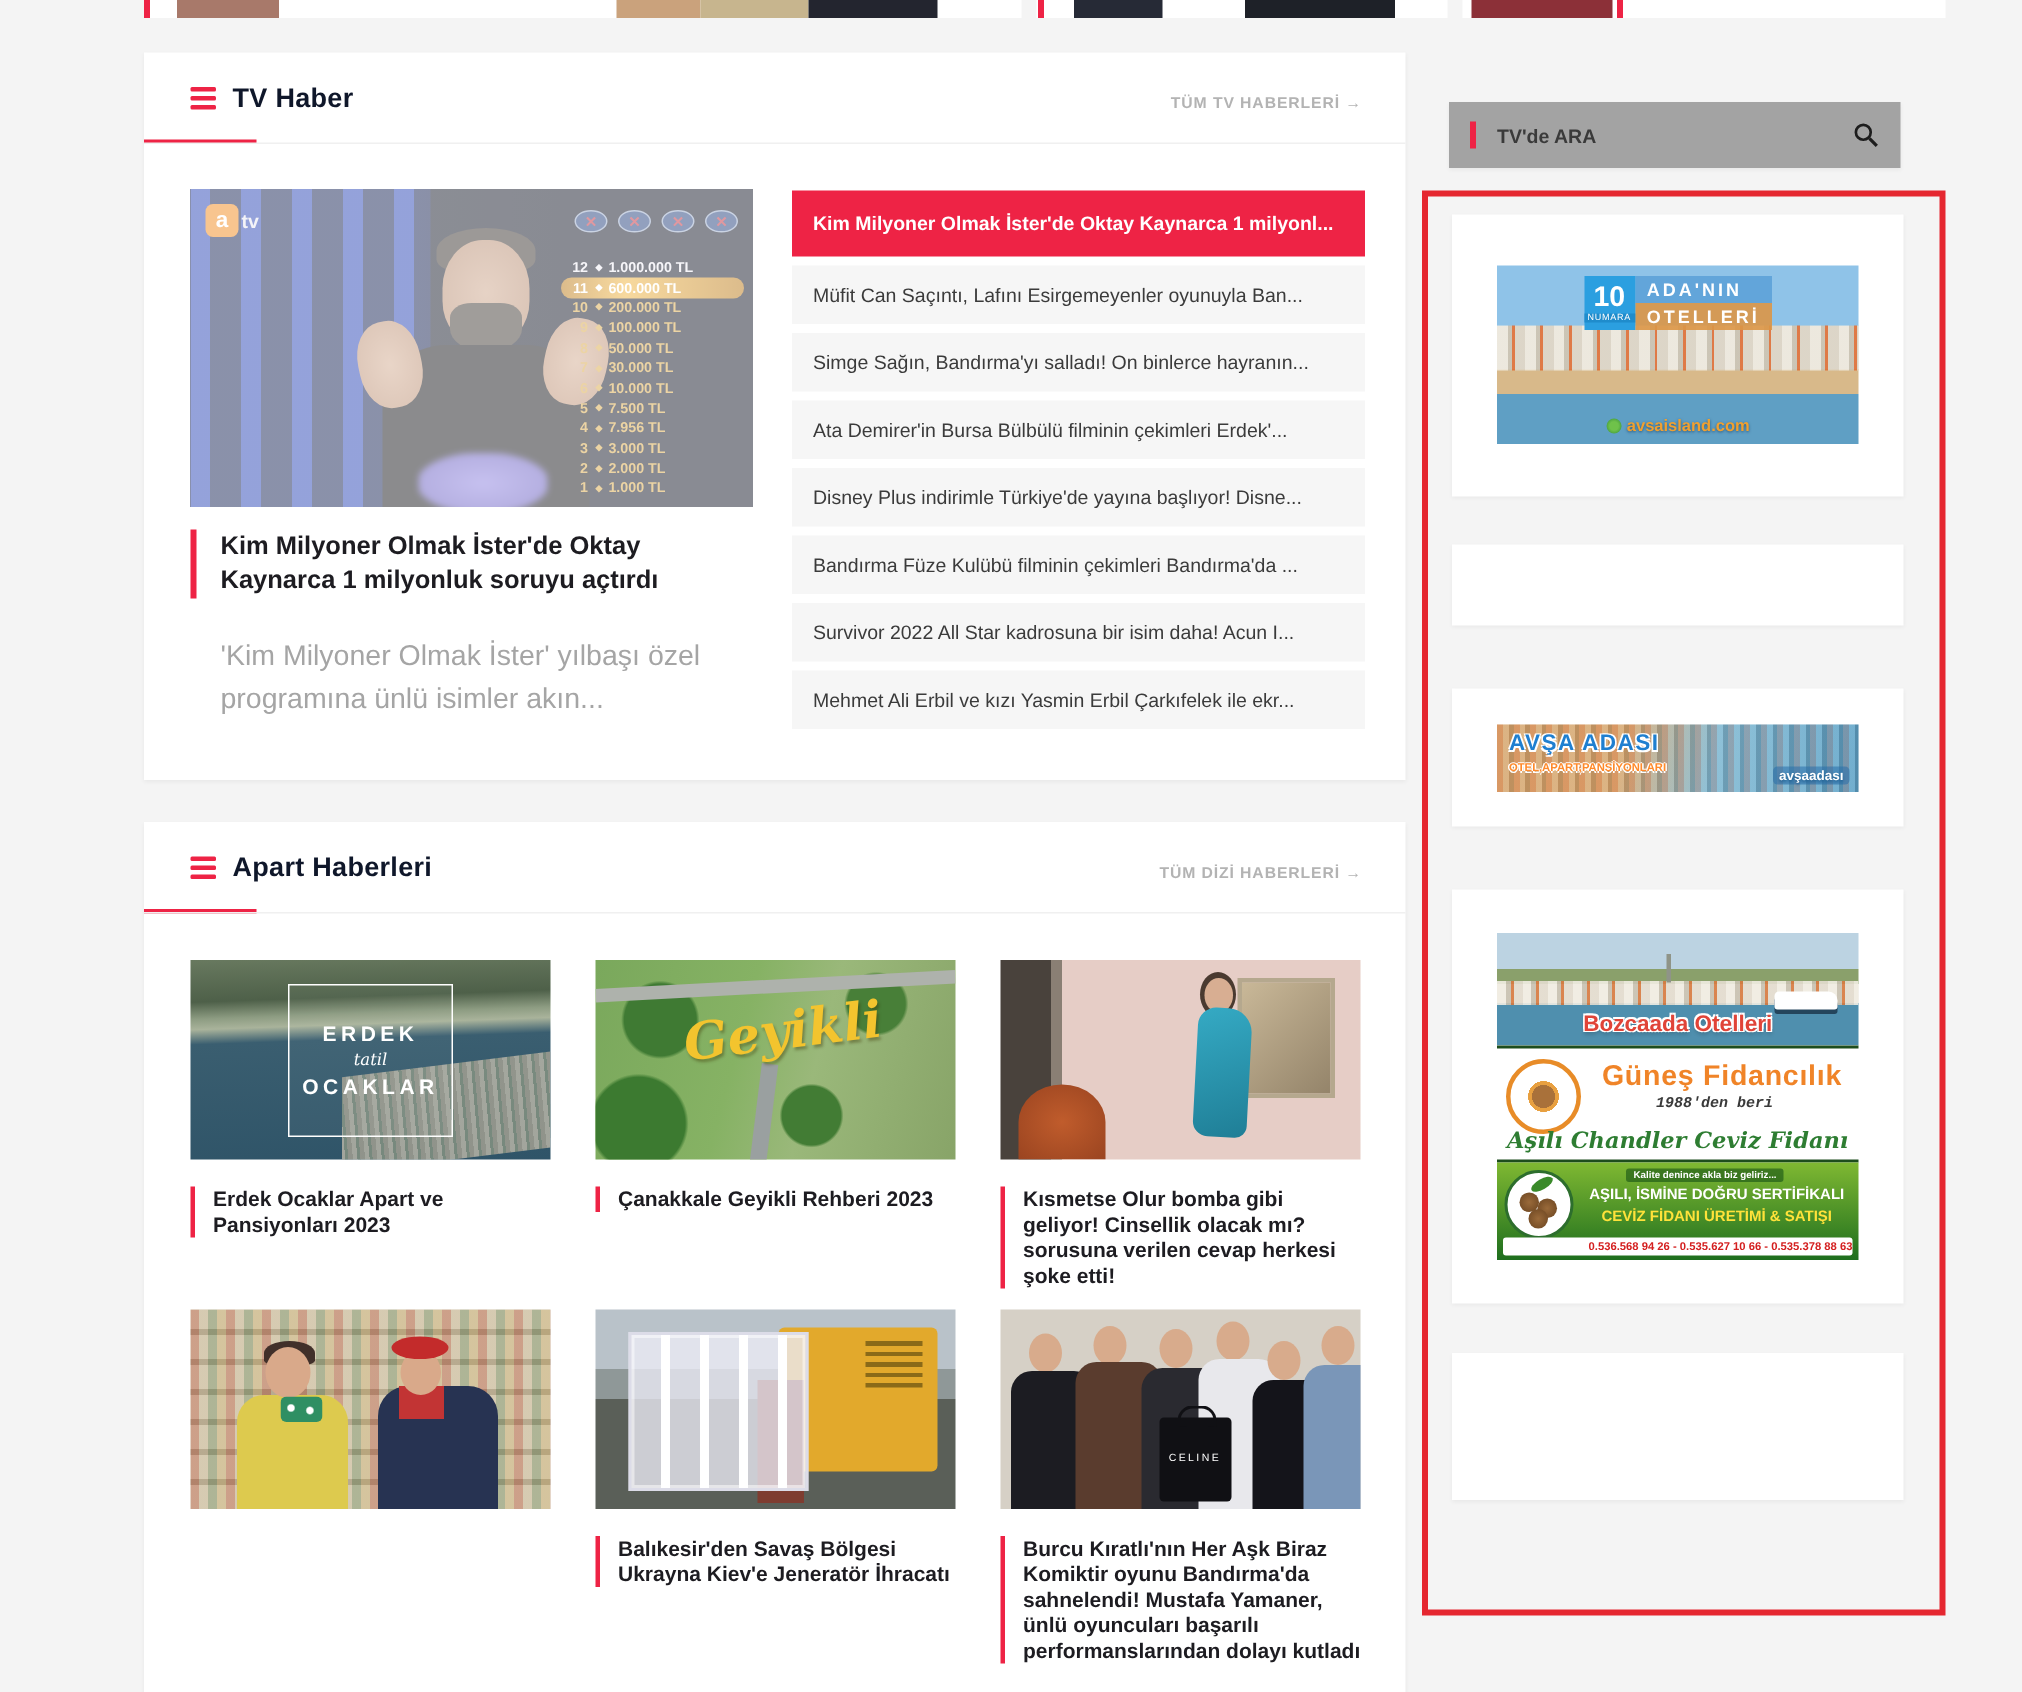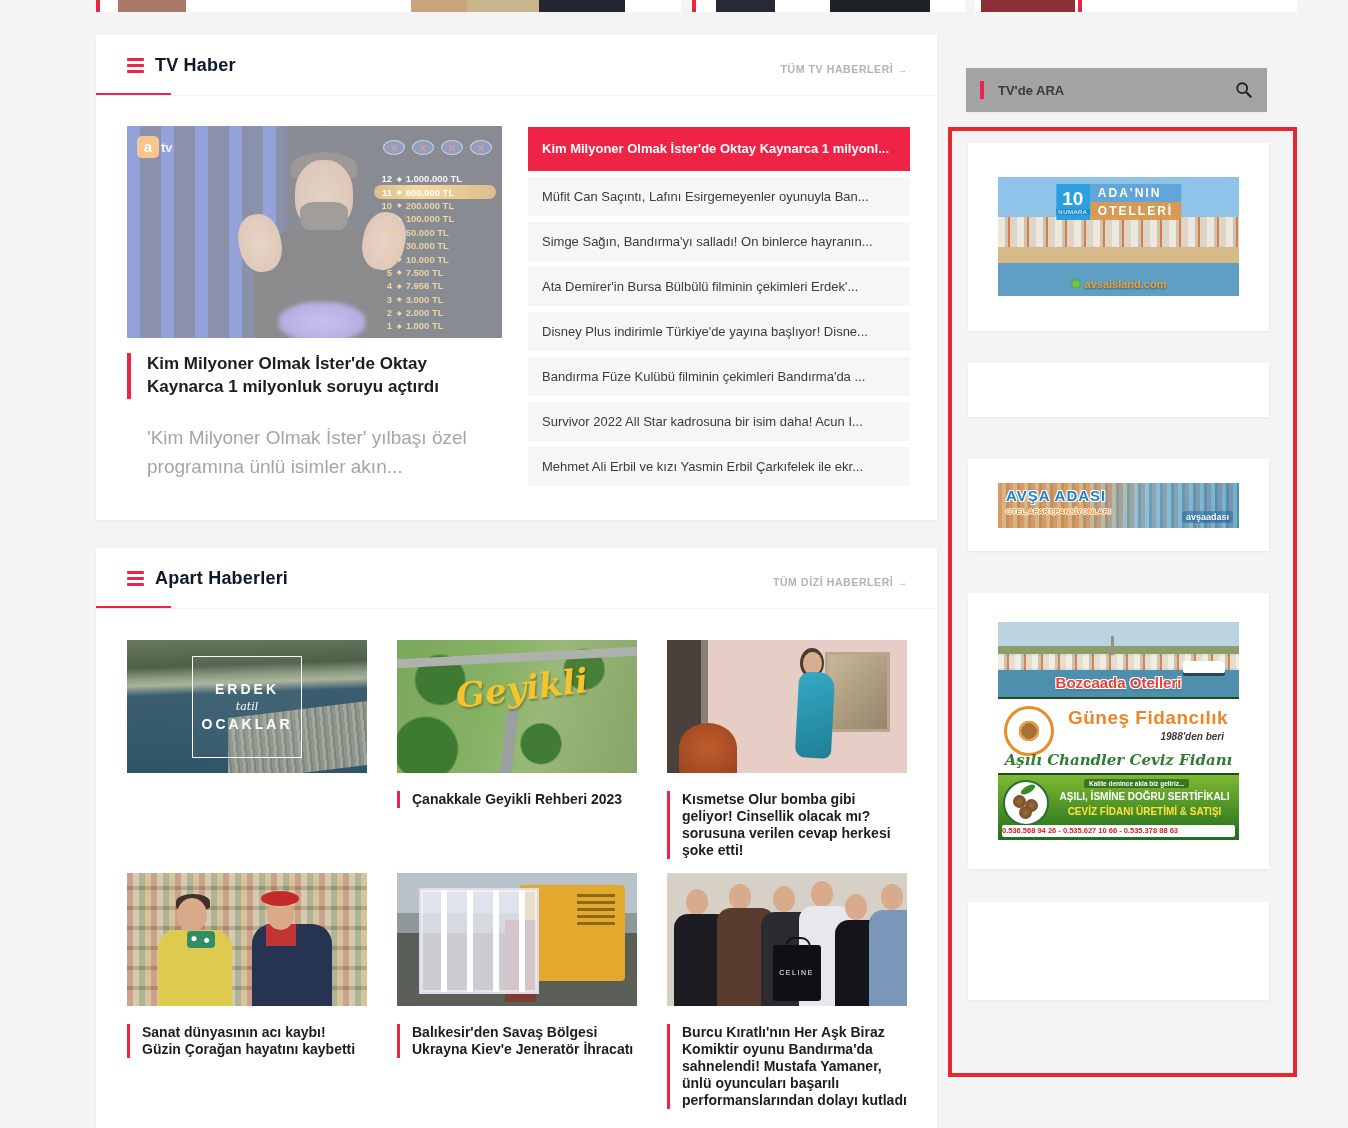--- a/index.html
+++ b/index.html
@@ -173,33 +173,33 @@
   .boz-min{position:absolute;left:47%;top:18%;width:3px;height:26%;background:#8f9488}
   .boz-title{position:absolute;left:50%;bottom:6px;transform:translateX(-50%);font-size:15px;font-weight:bold;color:#e04438;white-space:nowrap;
     text-shadow:-1px -1px 0 #fff,1px -1px 0 #fff,-1px 1px 0 #fff,1px 1px 0 #fff,0 2px 3px rgba(0,0,0,.25)}
 
   
   .ad3b{left:998px;top:697px;width:241px;height:78px;background:#fff;border-top:2px solid #1d4d1d;border-bottom:2px solid #1d4d1d}
   .gun-logo{position:absolute;left:6px;top:7px;width:50px;height:50px;border-radius:50%;border:3px solid #e88c28;background:#fff}
   .gun-sun{position:absolute;left:19px;top:20px;width:24px;height:24px;border-radius:50%;
     background:radial-gradient(#a9713a 45%,#e8a040 46% 60%,#fff 61%)}
   .gun-title{position:absolute;left:64px;top:8px;width:172px;text-align:center;font-size:19px;font-weight:900;color:#f08428;letter-spacing:.5px}
-  .gun-since{position:absolute;left:64px;top:32px;width:172px;text-align:right;font-family:Liberation Sans, sans-serif;font-style:italic;font-weight:bold;font-size:10px;color:#3a3a3a;padding-right:10px}
+  .gun-since{position:absolute;left:64px;top:32px;width:172px;text-align:center;font-family:Liberation Mono, monospace;font-style:italic;font-weight:bold;font-size:10px;color:#3a3a3a;padding-right:10px}
   .gun-sub{position:absolute;left:0;bottom:4px;width:100%;text-align:center;font-family:"DejaVu Serif",serif;font-style:italic;font-weight:bold;font-size:15px;color:#2e7d32}
 
   
   .ad3c{left:998px;top:775px;width:241px;height:65px;background:linear-gradient(180deg,#7fb832,#1e6e1e)}
   .zir-logo{position:absolute;left:5px;top:5px;width:46px;height:46px;border-radius:50%;background:#fff;border:2px solid #2d6e2d}
   .zir-nut{position:absolute;width:13px;height:13px;border-radius:50%;background:radial-gradient(#9a6a3a,#6a4420)}
   .zir-leaf{position:absolute;width:16px;height:7px;border-radius:50%;background:#3a8a2a;transform:rotate(-30deg)}
   .zir-tag{position:absolute;left:86px;top:4px;font-size:6.5px;font-weight:bold;color:#fff;background:rgba(20,80,20,.6);padding:1px 5px;border-radius:2px;white-space:nowrap}
   .zir-l1{position:absolute;left:54px;top:16px;width:185px;text-align:center;font-size:10px;font-weight:800;color:#fff;white-space:nowrap}
   .zir-l2{position:absolute;left:54px;top:31px;width:185px;text-align:center;font-size:10px;font-weight:800;color:#ffe23a;white-space:nowrap}
   .zir-ph{position:absolute;left:4px;bottom:3px;width:233px;height:12px;background:#fff;border-radius:2px;
-    text-align:left;font-size:7.5px;font-weight:bold;color:#d42020;line-height:12px;white-space:nowrap}
+    text-align:right;font-size:7.5px;font-weight:bold;color:#d42020;line-height:12px;white-space:nowrap}
 
   
   .ad4{left:998px;top:932px;width:241px;height:38px;border:1px solid #5b2a8c;background:
     repeating-linear-gradient(90deg,rgba(255,255,255,.12) 0 3px,transparent 3px 9px),
     linear-gradient(95deg,#2c74c8 0 55%,#4e90d8 68%,#d8c9a8 82%,#caa36b 100%)}
   .ad4-t1{position:absolute;left:7px;top:2px;font-size:13px;font-weight:900;letter-spacing:1px;color:#fff;line-height:1.25;
     text-shadow:-1px -1px 0 #5b2a8c,1px -1px 0 #5b2a8c,-1px 1px 0 #5b2a8c,1px 1px 0 #5b2a8c}
   .ad4-tag{position:absolute;left:62px;top:4px;font-size:6px;font-weight:bold;color:#3c2468;letter-spacing:.5px}
   .ad4-script{position:absolute;left:62px;top:12px;font-family:"DejaVu Serif",serif;font-style:italic;font-weight:bold;font-size:15px;color:#fff;text-shadow:0 1px 2px rgba(40,20,80,.6)}
 </style>
@@ -352,20 +352,21 @@
     <div id="dizi-grid">
         <div class="dz-card" style="left: 31px; top: 92px;">
           <div class="dz-img th-erdek">
             <i class="er-town"></i>
     <span class="er-frame">
       <span class="er-t1">ERDEK</span>
               <span class="er-t2">tatil</span>
               <span class="er-t3">OCAKLAR</span>
     </span>
           </div>
+          <div class="dz-title">Erdek Ocaklar Apart ve Pansiyonları 2023</div>
         </div>
         <div class="dz-card" style="left: 301px; top: 92px;">
           <div class="dz-img th-geyikli">
             <i class="gy-road2"></i>
     <i class="gy-road"></i>
     <span class="gy-script">Geyikli</span>
           </div>
           <div class="dz-title">Çanakkale Geyikli Rehberi 2023</div>
         </div>
         <div class="dz-card" style="left: 571px; top: 92px;">
@@ -383,21 +384,20 @@
             <i class="mk-dots"></i>
     <i class="mk-b1"></i>
     <i class="mk-hr1"></i>
     <i class="mk-h1"></i>
     <i class="mk-bow"></i>
     <i class="mk-b2"></i>
     <i class="mk-col"></i>
     <i class="mk-h2"></i>
     <i class="mk-beret"></i>
           </div>
-          <div class="dz-title">Sanat dünyasının acı kaybı! Güzin Çorağan hayatını kaybetti</div>
         </div>
         <div class="dz-card" style="left: 301px; top: 325px;">
           <div class="dz-img th-generator">
             <i class="gn-yellow"></i>
     <i class="gn-vents"></i>
     <i class="gn-red"></i>
     <i class="gn-crate"></i>
           </div>
           <div class="dz-title">Balıkesir'den Savaş Bölgesi Ukrayna Kiev'e Jeneratör İhracatı</div>
         </div>

